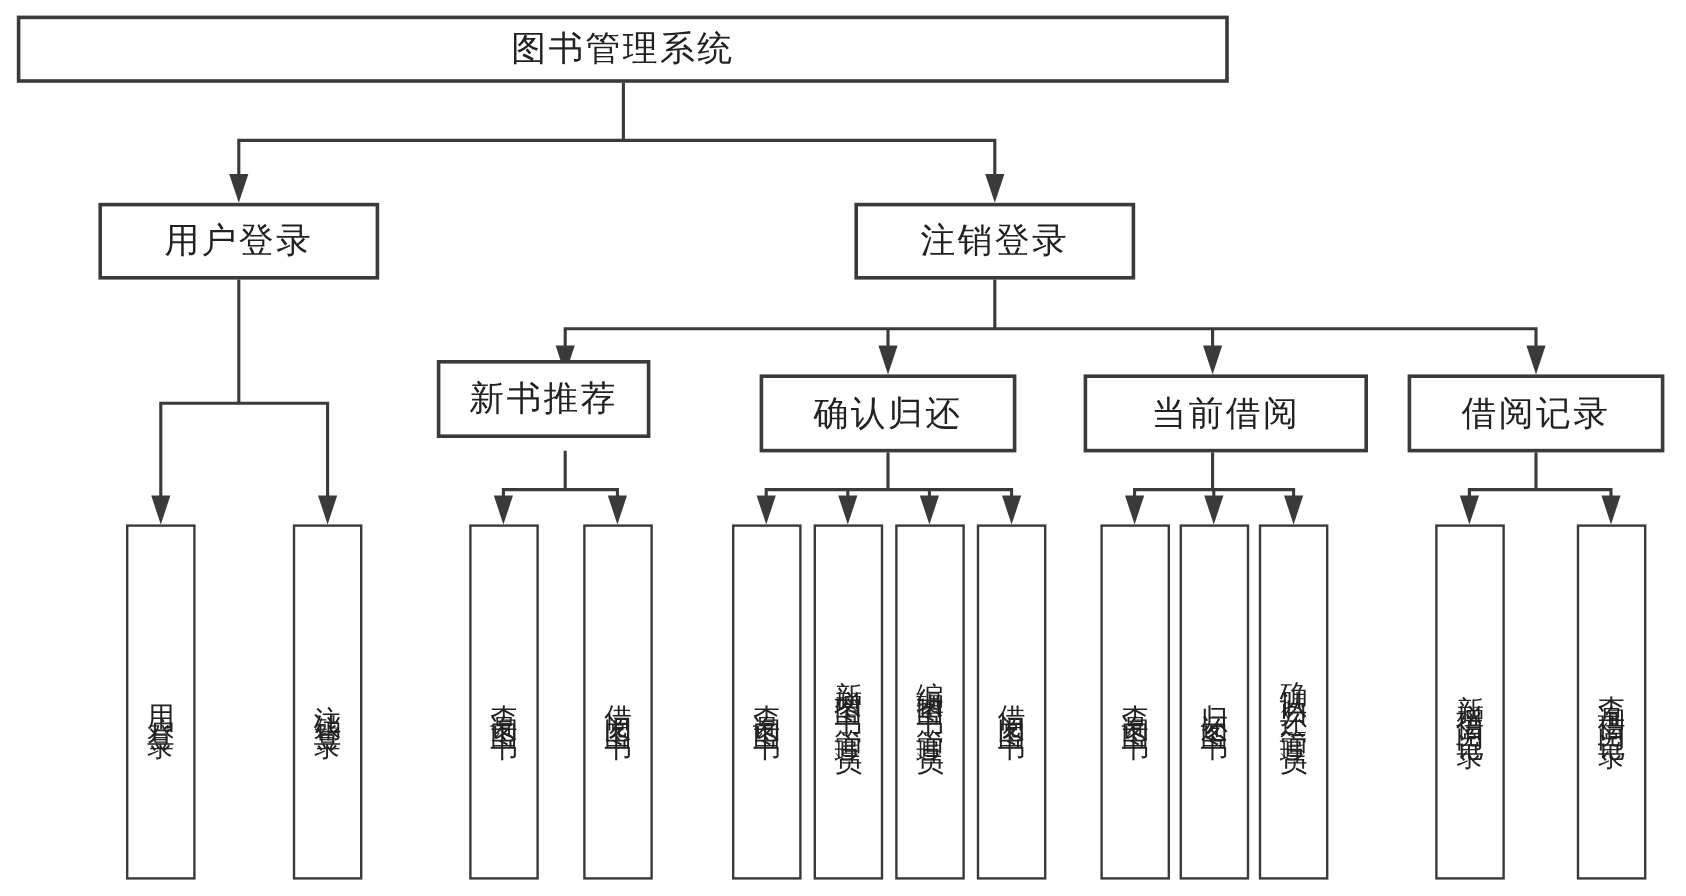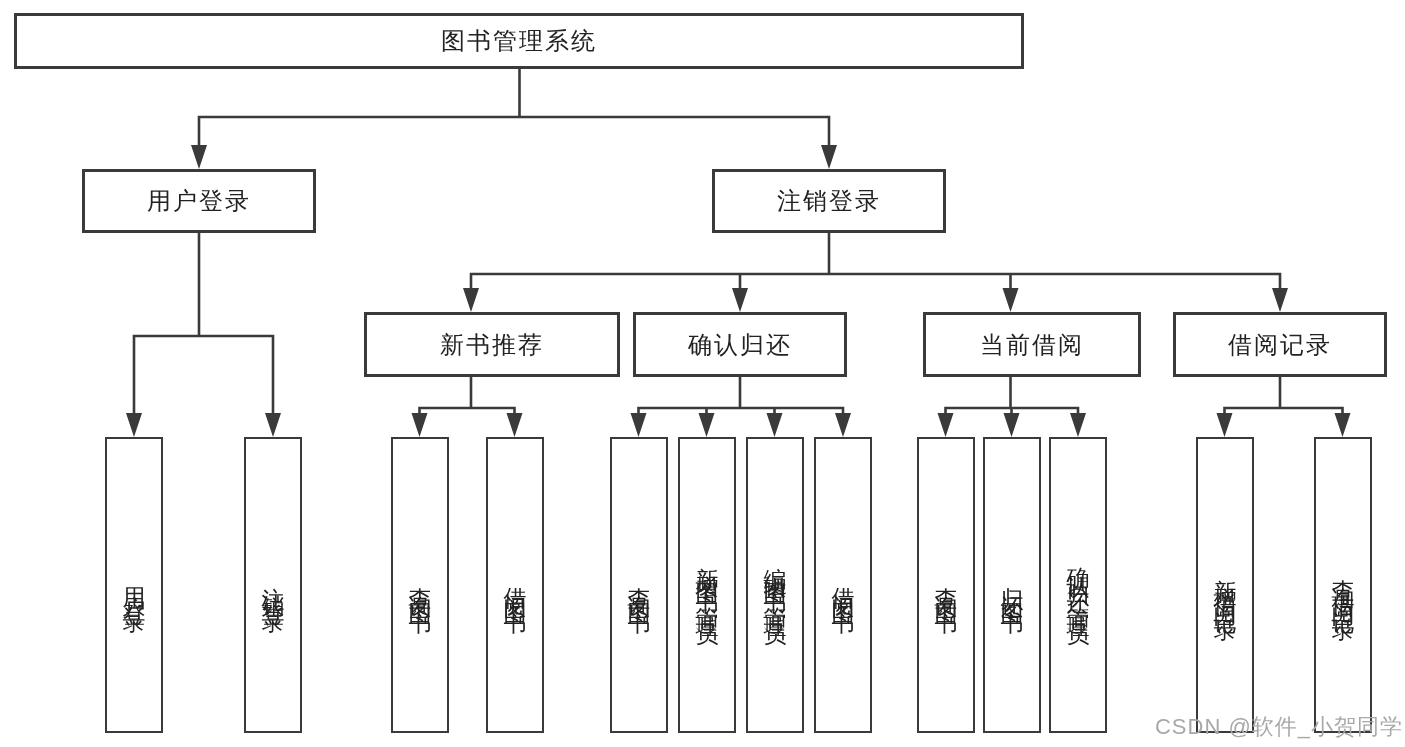--- a/index.html
+++ b/index.html
@@ -12,21 +12,21 @@
   }
   #wires{position:absolute;left:0;top:0;width:1405px;height:747px;}
   .node{
     position:absolute;
     box-sizing:border-box;
     background:#fff;
     border:3px solid #3a3a3a;
     display:flex;align-items:center;justify-content:center;
     color:#222;
   }
-  .hlabel{font-size:24px;letter-spacing:2px;white-space:nowrap;}
+  .hlabel{font-size:29px;letter-spacing:2px;white-space:nowrap;}
   .leaf{width:58px;height:296px;border-width:2.5px;}
   .vtext{
     writing-mode:vertical-rl;
     text-orientation:mixed;
     font-size:23px;
     letter-spacing:8px;
     line-height:1;
     white-space:nowrap;
   }
   #watermark{
@@ -78,27 +78,27 @@
     <span class="hlabel">图书管理系统</span>
   </div>
 
   <div class="node" style="left:82px;top:169px;width:234px;height:64px">
     <span class="hlabel">用户登录</span>
   </div>
   <div class="node" style="left:712px;top:169px;width:234px;height:64px">
     <span class="hlabel">注销登录</span>
   </div>
 
-  <div class="node" style="left:364px;top:312px;width:256px;height:65px">
+  <div class="node" style="left:364px;top:300px;width:178px;height:65px">
     <span class="hlabel">新书推荐</span>
   </div>
   <div class="node" style="left:633px;top:312px;width:214px;height:65px">
     <span class="hlabel">确认归还</span>
   </div>
-  <div class="node" style="left:923px;top:312px;width:218px;height:65px">
+  <div class="node" style="left:903px;top:312px;width:237px;height:65px">
     <span class="hlabel">当前借阅</span>
   </div>
   <div class="node" style="left:1173px;top:312px;width:214px;height:65px">
     <span class="hlabel">借阅记录</span>
   </div>
 
   <div class="node leaf" style="left:105px;top:437px">
     <span class="vtext">用户登录</span>
   </div>
   <div class="node leaf" style="left:244px;top:437px">
@@ -135,15 +135,14 @@
     <span class="vtext">确认归还（管理员）</span>
   </div>
 
   <div class="node leaf" style="left:1196px;top:437px">
     <span class="vtext">新增借阅记录</span>
   </div>
   <div class="node leaf" style="left:1314px;top:437px">
     <span class="vtext">查询借阅记录</span>
   </div>
 
-  <div id="watermark">CSDN @软件_小贺同学</div>
 
 </div>
 
 </body></html>

